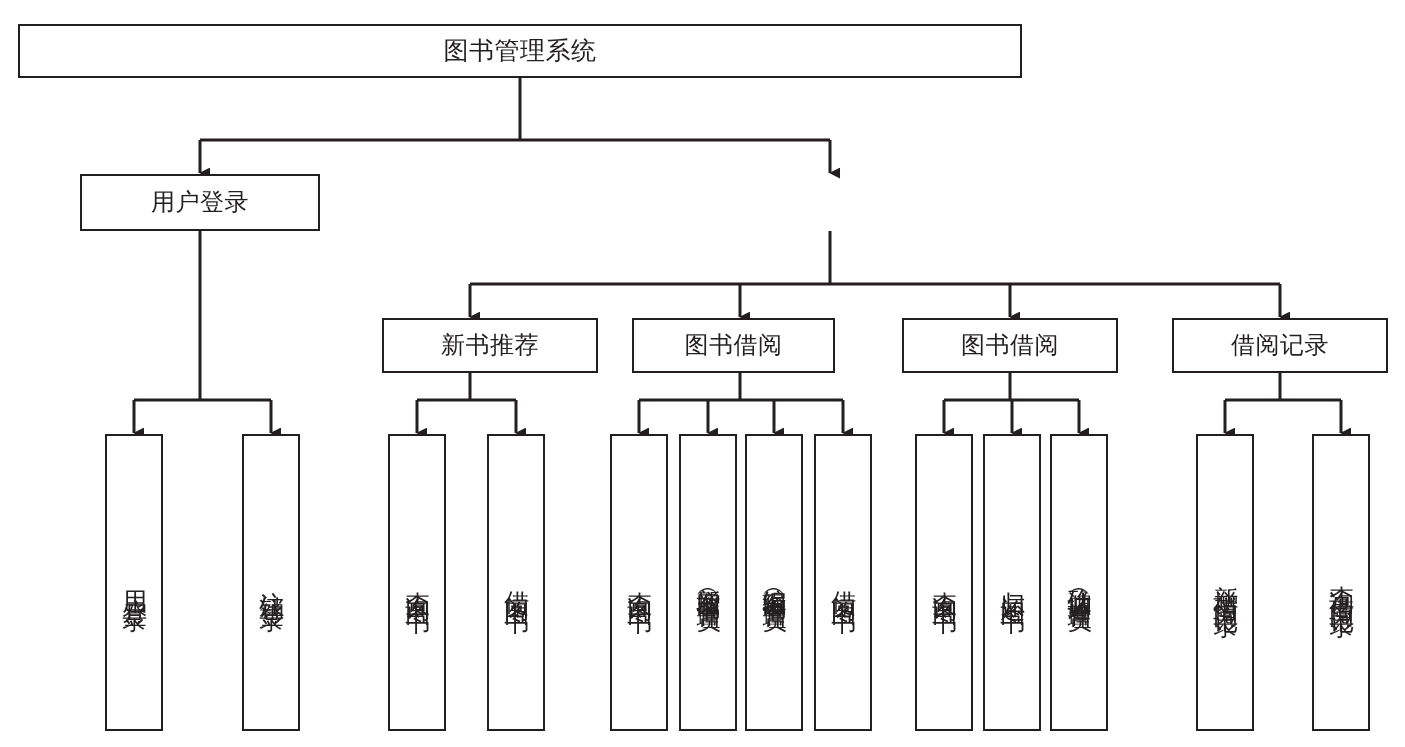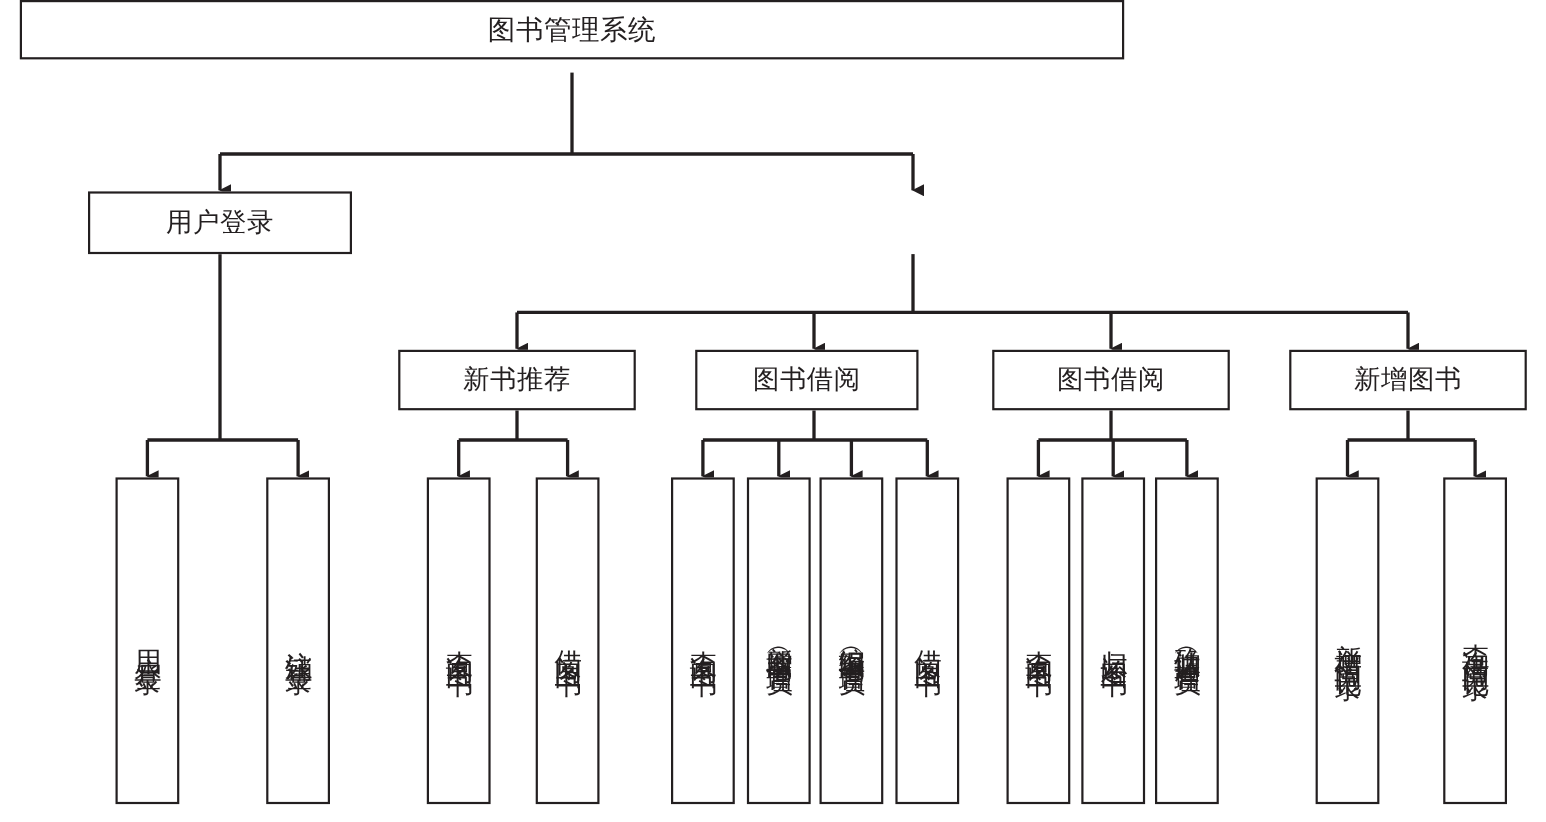--- a/index.html
+++ b/index.html
@@ -120,39 +120,39 @@
         <path d="M 944 400 L 944 433" marker-end="url(#arrowdown)"></path>
         <path d="M 1012 400 L 1012 433" marker-end="url(#arrowdown)"></path>
         <path d="M 1079 400 L 1079 433" marker-end="url(#arrowdown)"></path>
         <path d="M 1280 373 L 1280 400"></path>
         <path d="M 1225 400 L 1341 400"></path>
         <path d="M 1225 400 L 1225 433" marker-end="url(#arrowdown)"></path>
         <path d="M 1341 400 L 1341 433" marker-end="url(#arrowdown)"></path>
       </g>
   </svg>
 
-  <div class="node horiz root" style="left: 18px; top: 0; width: 1004px; height: 54px;">
+  <div class="node horiz root" style="left: 18px; top: 24px; width: 1004px; height: 54px;">
     <span class="label">图书管理系统</span>
   </div>
 
   <div class="node horiz" style="left: 80px; top: 174px; width: 240px; height: 57px;">
     <span class="label">用户登录</span>
   </div>
 
-  <div class="node horiz" style="left: 362px; top: 318px; width: 216px; height: 55px;">
+  <div class="node horiz" style="left: 382px; top: 318px; width: 216px; height: 55px;">
     <span class="label">新书推荐</span>
   </div>
   <div class="node horiz" style="left: 632px; top: 318px; width: 203px; height: 55px;">
     <span class="label">图书借阅</span>
   </div>
   <div class="node horiz" style="left: 902px; top: 318px; width: 216px; height: 55px;">
     <span class="label">图书借阅</span>
   </div>
   <div class="node horiz" style="left: 1172px; top: 318px; width: 216px; height: 55px;">
-    <span class="label">新增图书</span>
+    <span class="label">借阅记录</span>
   </div>
 
   <div class="node vert" style="left: 105px; top: 434px; width: 58px; height: 297px;">
     <span class="label">用户登录</span>
   </div>
   <div class="node vert" style="left: 242px; top: 434px; width: 58px; height: 297px;">
     <span class="label">注销登录</span>
   </div>
   <div class="node vert" style="left: 388px; top: 434px; width: 58px; height: 297px;">
     <span class="label">查询图书</span>

